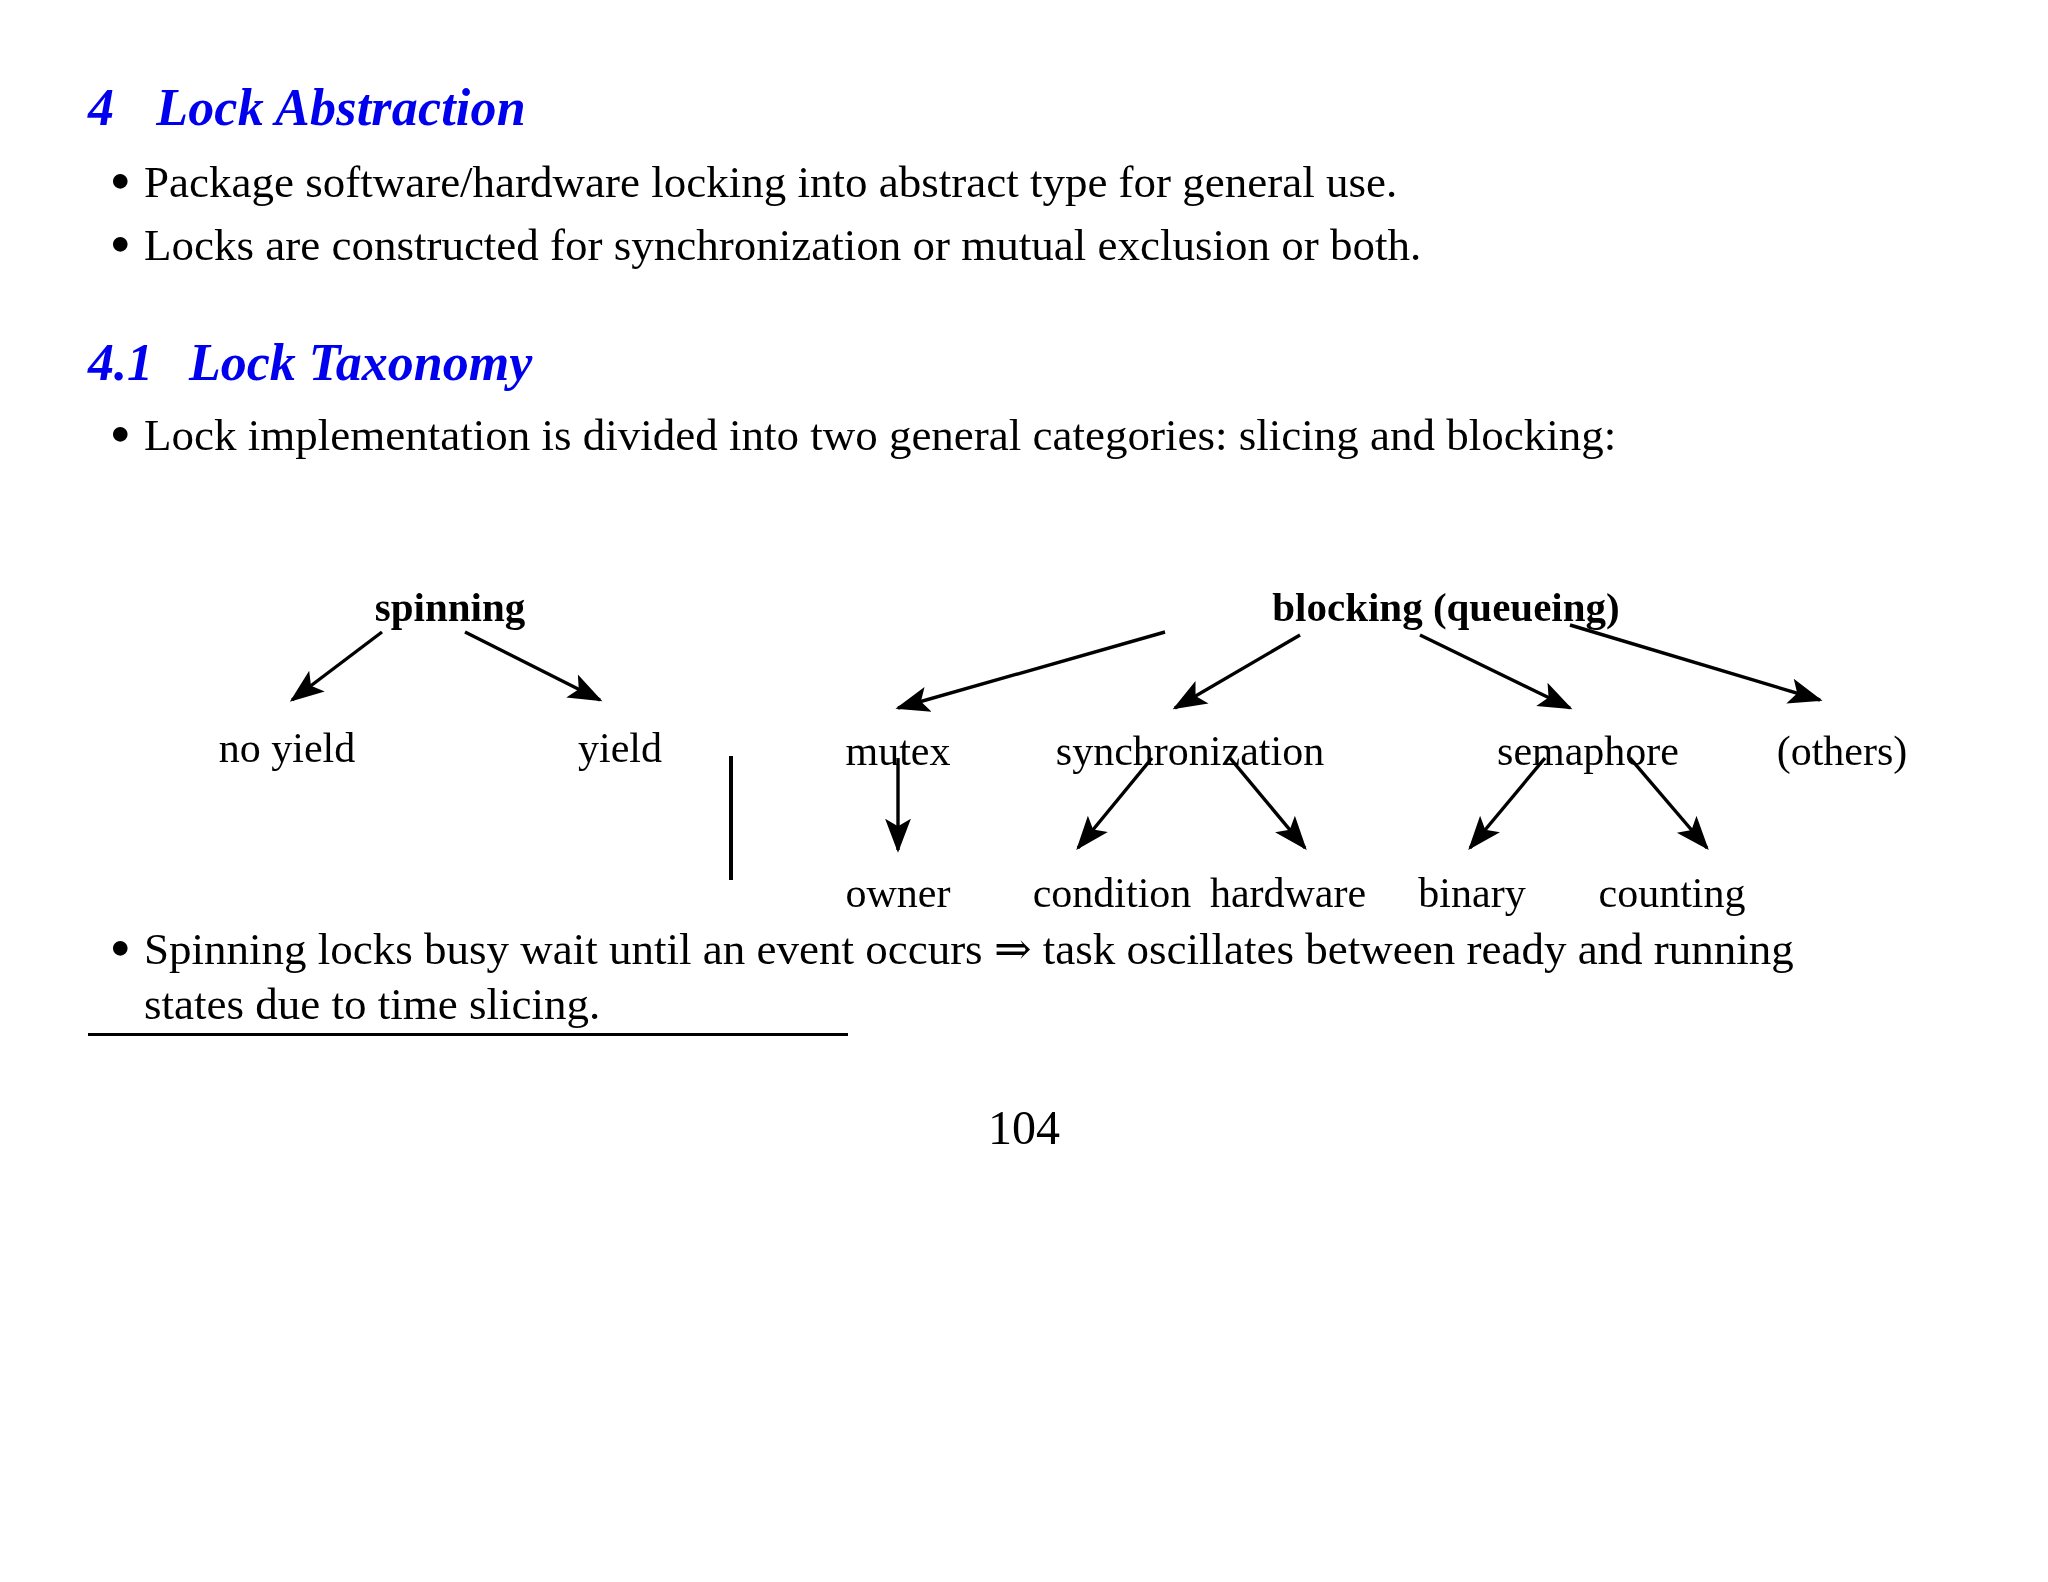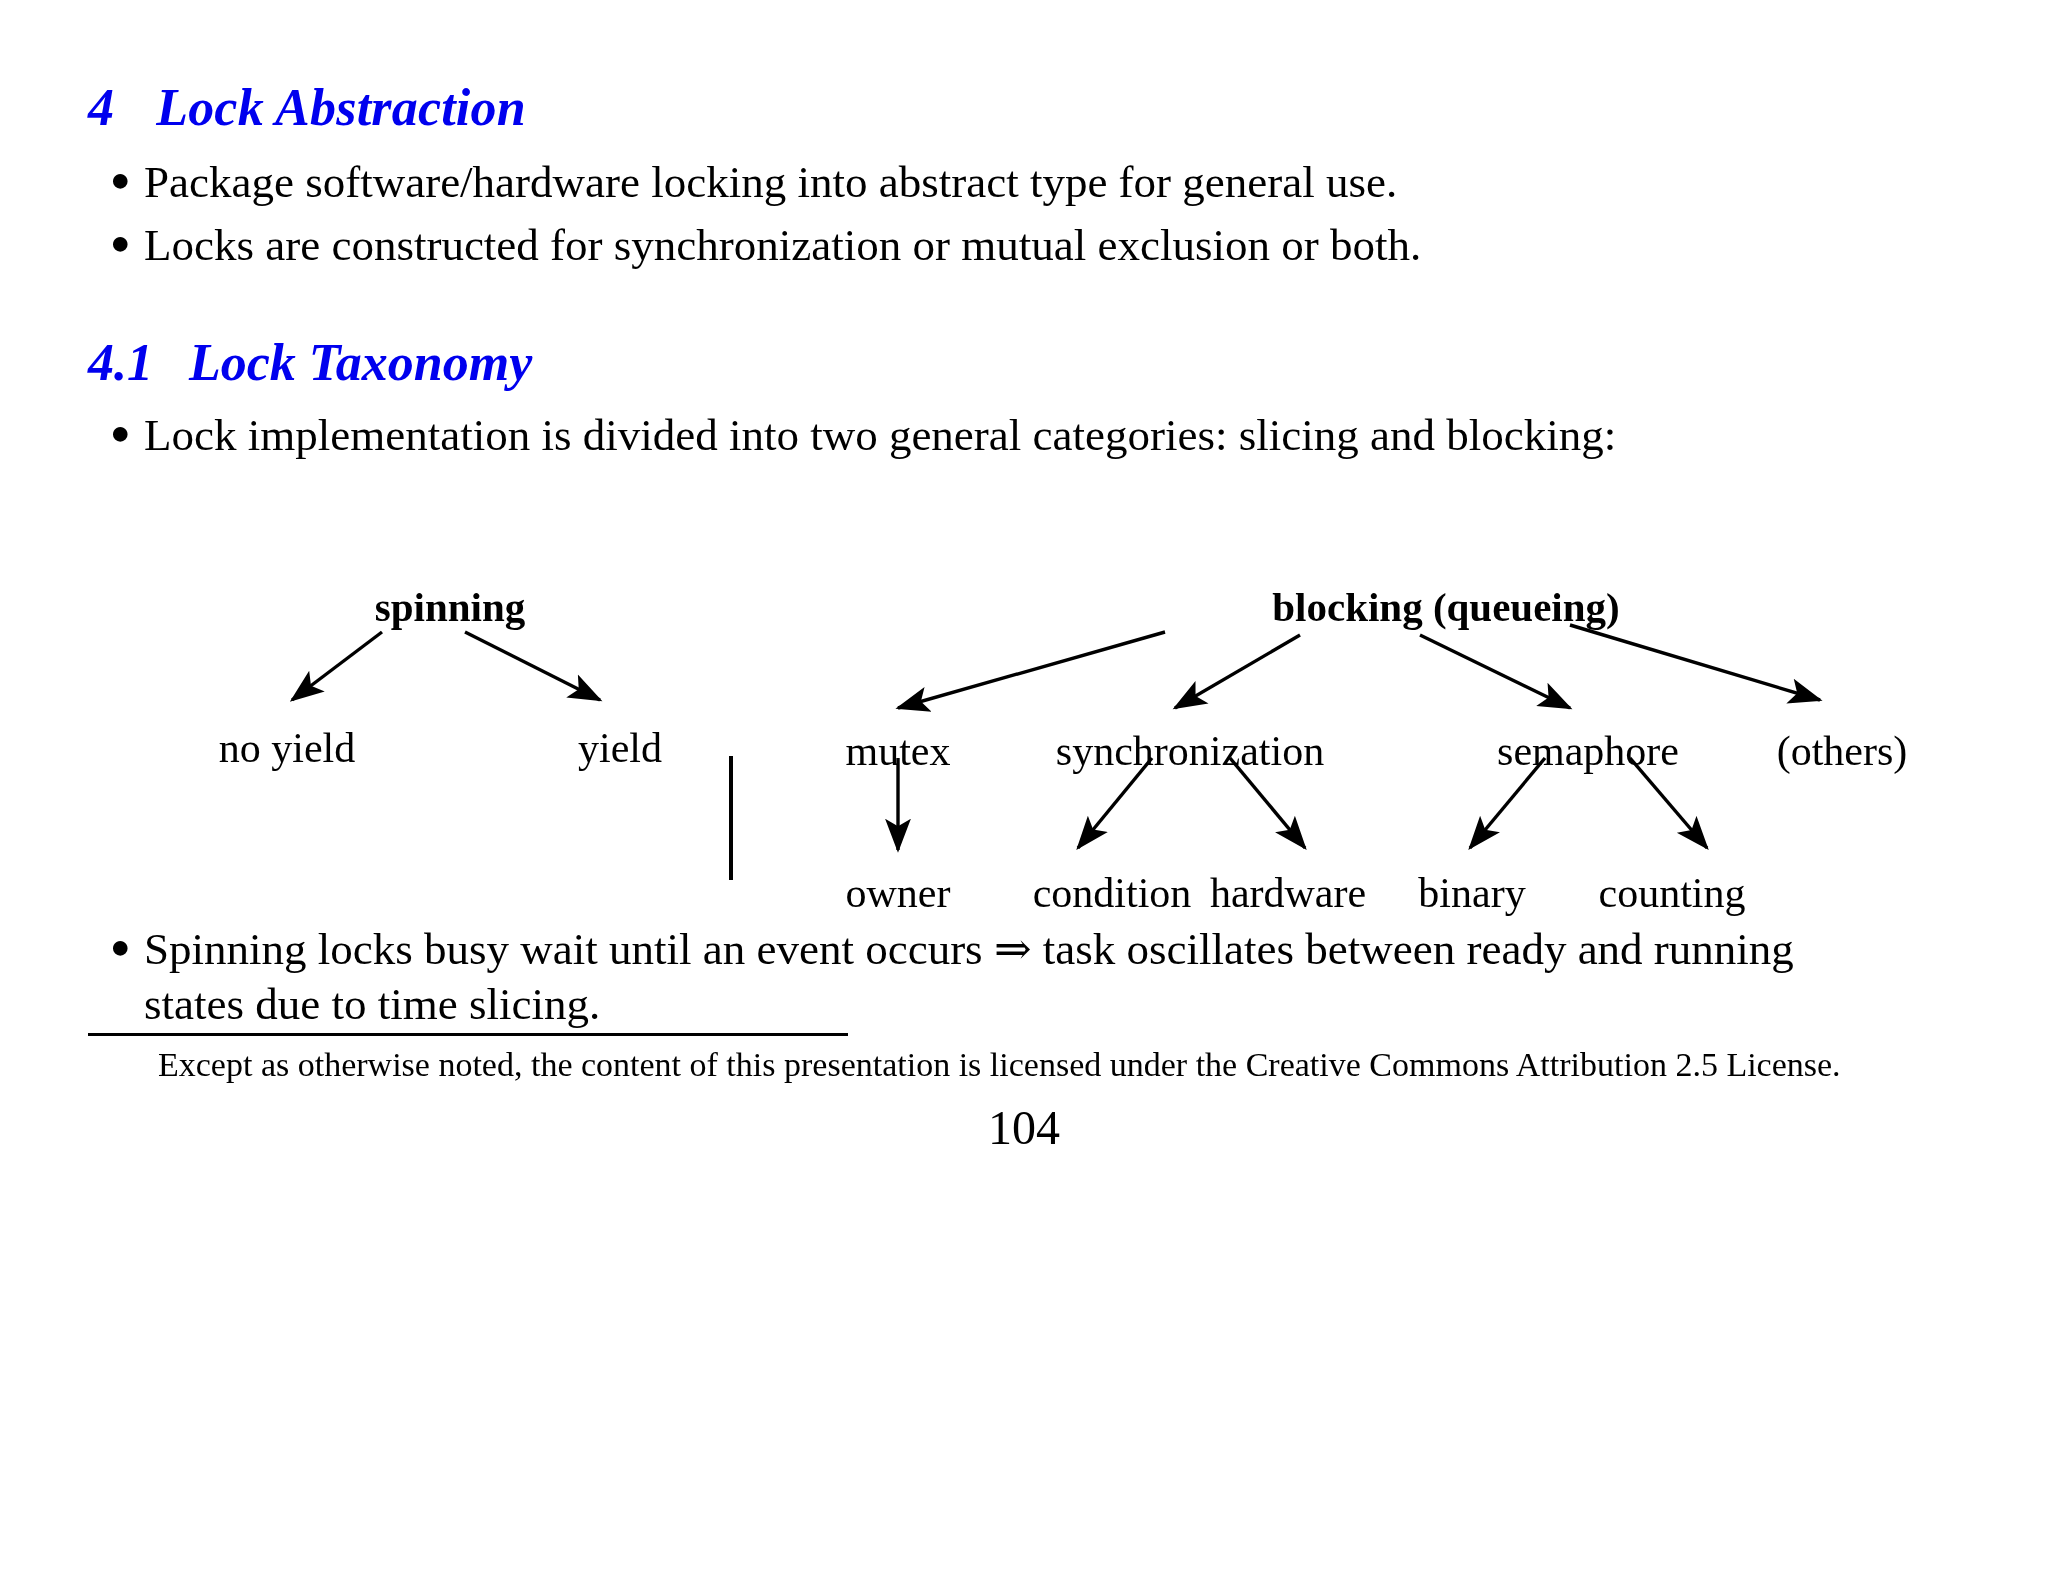--- a/index.html
+++ b/index.html
@@ -193,17 +193,16 @@
     <div class="node-label" style="left:1472px; top:312px;">binary</div>
     <div class="node-label" style="left:1672px; top:312px;">counting</div>
   </div>
 
   <div class="bullet-item" id="b4">
     <span class="bullet-dot">●</span>
     <span class="bullet-text">Spinning locks busy wait until an event occurs ⇒ task oscillates between ready and running states due to time slicing.</span>
   </div>
 
   <div id="footrule"></div>
-  <div id="footnote">Except as otherwise noted, the content of this presentation is licensed under the Creative Commons Attribution 2.5 License.</div>
 
   <div id="pagenum">104</div>
 
 </div>
 
 </body></html>

